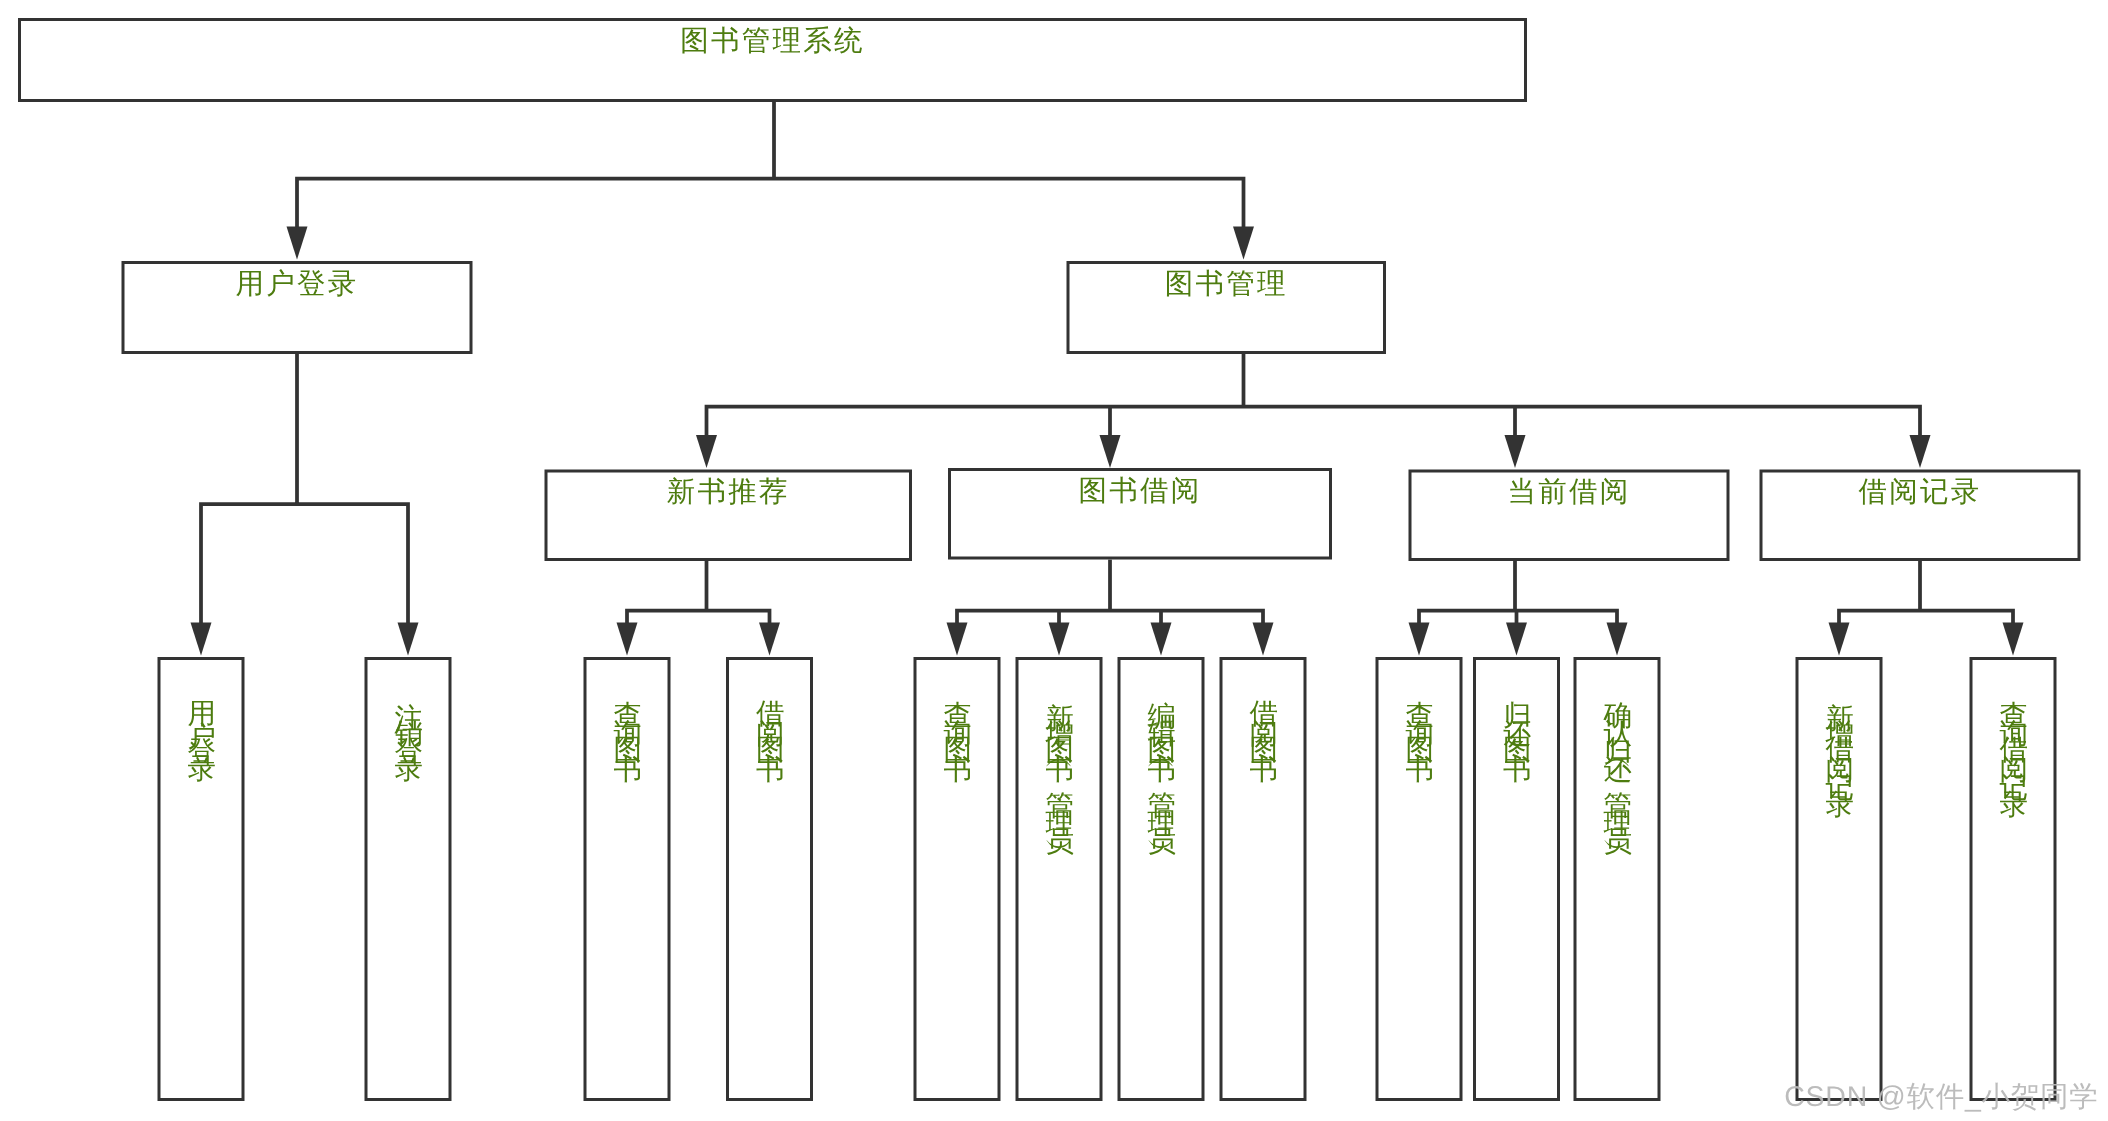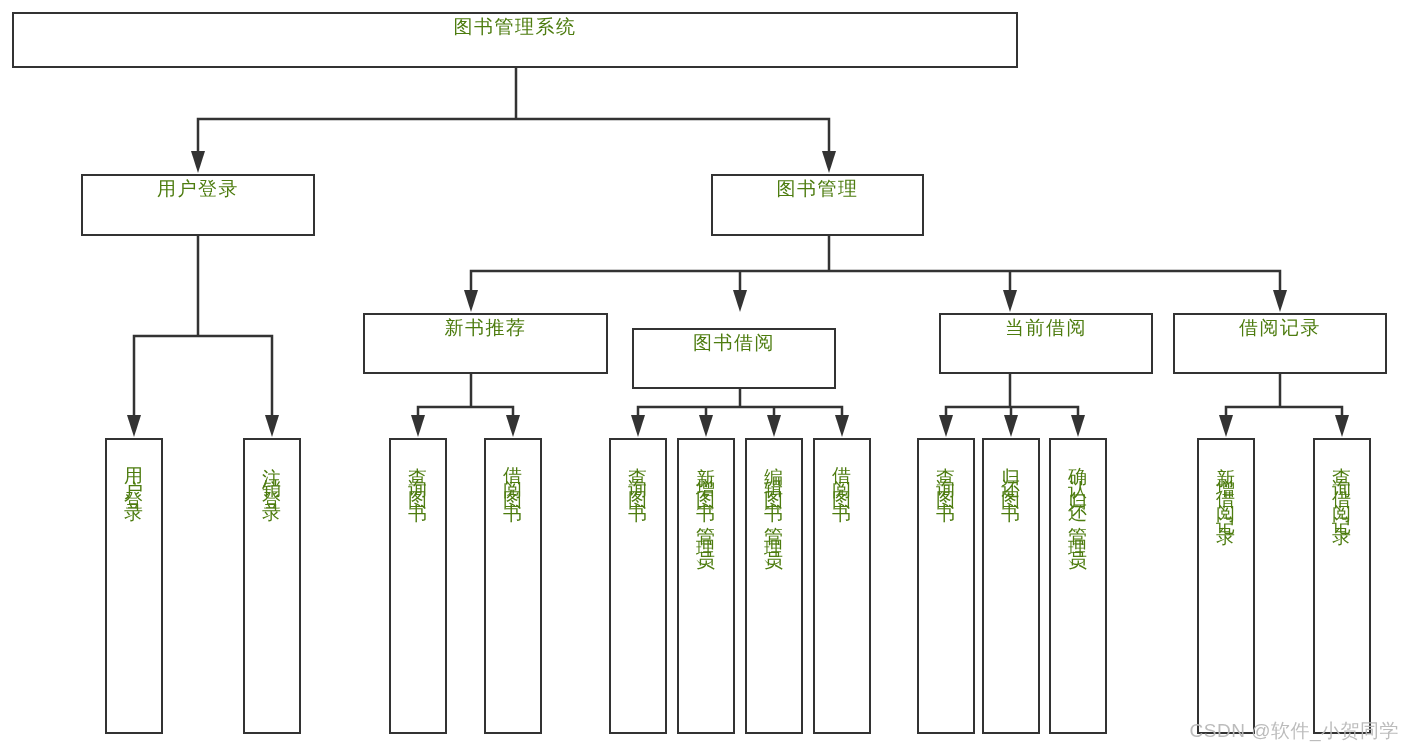--- a/index.html
+++ b/index.html
@@ -127,21 +127,21 @@
 <div class="box" style="left:81px; top:174px; width:234px; height:62px;">
   <span class="h-label">用户登录</span>
 </div>
 <div class="box" style="left:711px; top:174px; width:213px; height:62px;">
   <span class="h-label">图书管理</span>
 </div>
 
 <div class="box" style="left:363px; top:313px; width:245px; height:61px;">
   <span class="h-label">新书推荐</span>
 </div>
-<div class="box" style="left:632px; top:328px; width:204px; height:61px;">
+<div class="box" style="left:632px; top:312px; width:256px; height:61px;">
   <span class="h-label">图书借阅</span>
 </div>
 <div class="box" style="left:939px; top:313px; width:214px; height:61px;">
   <span class="h-label">当前借阅</span>
 </div>
 <div class="box" style="left:1173px; top:313px; width:214px; height:61px;">
   <span class="h-label">借阅记录</span>
 </div>
 
 <div class="box" style="left:105px; top:438px; width:58px; height:296px;">

